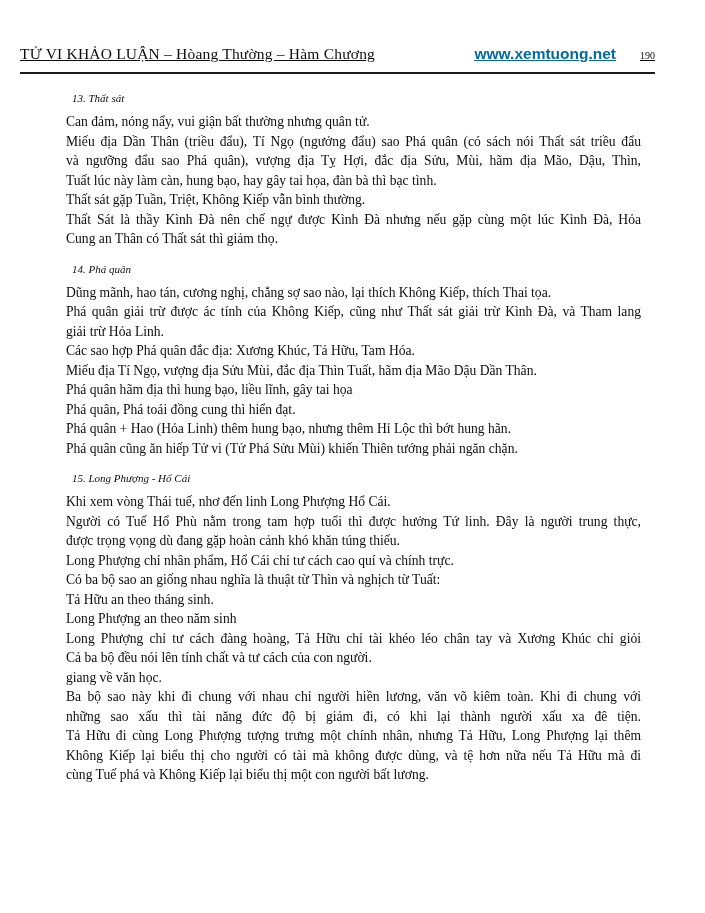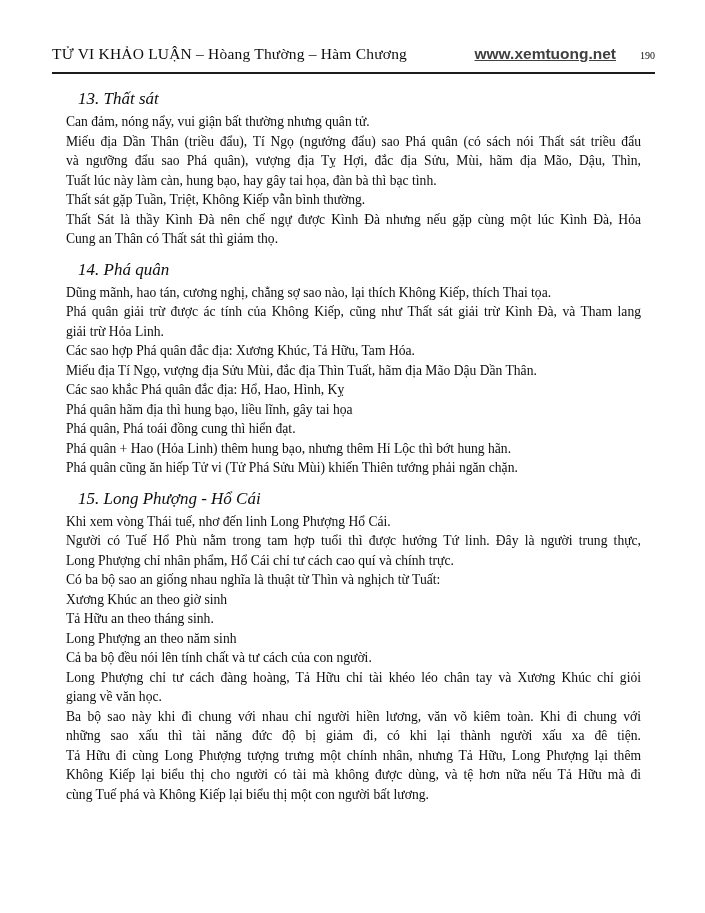--- a/index.html
+++ b/index.html
@@ -8,23 +8,24 @@
     width:705px; height:913px;
     background:#ffffff;
     color:#0d0d0d;
     font-family:"Liberation Serif","DejaVu Serif",serif;
     overflow:hidden;
     box-sizing:border-box;
   }
   .header {
     display:flex;
     align-items:baseline;
-    margin:0 50px 0 52px;
+    margin:0 50px 0 20px;
     padding:45px 0 9px 0;
     border-bottom:2px solid #1c1c1c;
+    text-decoration:underline;
   }
   .h-title {
     font-size:15.5px;
     letter-spacing:0.2px;
     white-space:nowrap;
   }
   .h-link {
     margin-left:auto;
     font-family:"Liberation Sans","DejaVu Sans",sans-serif;
     font-weight:bold;
@@ -38,42 +39,42 @@
     margin-left:24px;
     font-size:10px;
     white-space:nowrap;
   }
   .content {
     margin:14px 64px 0 66px;
   }
   .sec-heading {
     font-style:italic;
     font-weight:normal;
-    font-size:17px;
+    font-size:11px;
     line-height:21px;
-    margin:10px 0 3px 12px;
+    margin:10px 0 3px 6px;
   }
   .line {
     font-size:13.6px;
     line-height:19.5px;
     white-space:normal;
   }
   .line.just {
     text-align:justify;
     text-align-last:justify;
   }
 </style>
 </head>
 <body>
 
 <div class="page">
 
   <div class="header">
     <span class="h-title">TỬ VI KHẢO LUẬN – Hòang Thường – Hàm Chương</span>
-    <span class="h-link" style="color: #404040;">www.xemtuong.net</span>
+    <span class="h-link" style="color: #0369a1;">www.xemtuong.net</span>
     <span class="h-page">190</span>
   </div>
 
   <div class="content">
     <section>
       <h2 class="sec-heading">13. Thất sát</h2>
       <div>
           <div class="line">Can đảm, nóng nẩy, vui giận bất thường nhưng quân tử.</div>
           <div class="line just">Miếu địa Dần Thân (triều đẩu), Tí Ngọ (ngưởng đẩu) sao Phá quân (có sách nói Thất sát triều đẩu</div>
           <div class="line just">và ngưỡng đẩu sao Phá quân), vượng địa Tỵ Hợi,  đắc địa Sửu, Mùi, hãm địa Mão, Dậu, Thìn,</div>
@@ -85,40 +86,39 @@
     </section>
 
     <section>
       <h2 class="sec-heading">14. Phá quân</h2>
       <div>
           <div class="line">Dũng mãnh, hao tán, cương nghị, chẳng sợ sao nào, lại thích Không Kiếp, thích Thai tọa.</div>
           <div class="line just">Phá quân giải trừ được ác tính của Không Kiếp, cũng như Thất sát giải trừ Kình Đà, và Tham lang</div>
           <div class="line">giải trừ Hỏa Linh.</div>
           <div class="line">Các sao hợp Phá quân  đắc địa: Xương Khúc, Tả Hữu, Tam Hóa.</div>
           <div class="line">Miếu địa Tí Ngọ, vượng địa Sửu Mùi,  đắc địa Thìn Tuất, hãm địa Mão Dậu Dần Thân.</div>
-          <div class="line">Các sao khắc Phá quân  đắc địa: Hổ, Hao, Hình, Kỵ</div>
           <div class="line">Phá quân hãm địa thì hung bạo, liều lĩnh, gây tai họa</div>
           <div class="line">Phá quân, Phá toái đồng cung thì hiển đạt.</div>
           <div class="line">Phá quân + Hao (Hỏa Linh) thêm hung bạo, nhưng thêm Hỉ Lộc thì bớt hung hãn.</div>
           <div class="line">Phá quân cũng ăn hiếp Tử vi (Tử Phá Sửu Mùi) khiến Thiên tướng phải ngăn chặn.</div>
         </div>
     </section>
 
     <section>
       <h2 class="sec-heading">15. Long Phượng - Hổ Cái</h2>
       <div>
           <div class="line">Khi xem vòng Thái tuế, nhơ đến linh Long Phượng Hổ Cái.</div>
           <div class="line just">Người có Tuế Hổ Phù nằm trong tam hợp tuổi thì được hưởng Tứ linh. Đây là người trung thực,</div>
+          <div class="line">được trọng vọng dù đang gặp hoàn cảnh khó khăn túng thiếu.</div>
           <div class="line">Long Phượng chỉ nhân phẩm, Hổ Cái chỉ tư  cách cao quí và chính trực.</div>
           <div class="line">Có ba bộ sao an giống nhau nghĩa là thuật từ Thìn và nghịch từ Tuất:</div>
-          <div class="line">Xương Khúc an theo giờ sinh</div>
           <div class="line">Tả Hữu an theo tháng sinh.</div>
           <div class="line">Long Phượng an theo năm sinh</div>
+          <div class="line just">Long Phượng chỉ tư cách đàng hoàng, Tả Hữu chỉ tài khéo léo chân tay và Xương Khúc chỉ giỏi</div>
           <div class="line">Cả ba bộ đều nói lên tính chất và tư cách của con người.</div>
-          <div class="line just">Long Phượng chỉ tư cách đàng hoàng, Tả Hữu chỉ tài khéo léo chân tay và Xương Khúc chỉ giỏi</div>
           <div class="line">giang về văn học.</div>
           <div class="line just">Ba bộ sao này khi đi chung với nhau chỉ người hiền lương, văn võ kiêm toàn. Khi đi chung với</div>
           <div class="line just">những sao xấu thì tài năng đức độ bị giảm đi, có khi lại thành người xấu xa đê tiện.</div>
           <div class="line just">Tả Hữu đi cùng Long Phượng tượng trưng một chính nhân, nhưng Tả Hữu, Long Phượng lại thêm</div>
           <div class="line just">Không Kiếp lại biểu thị cho người có tài mà không được dùng, và tệ hơn nữa nếu Tả Hữu mà đi</div>
           <div class="line">cùng Tuế phá và Không Kiếp lại biểu thị một con người bất lương.</div>
         </div>
     </section>
   </div>
 

